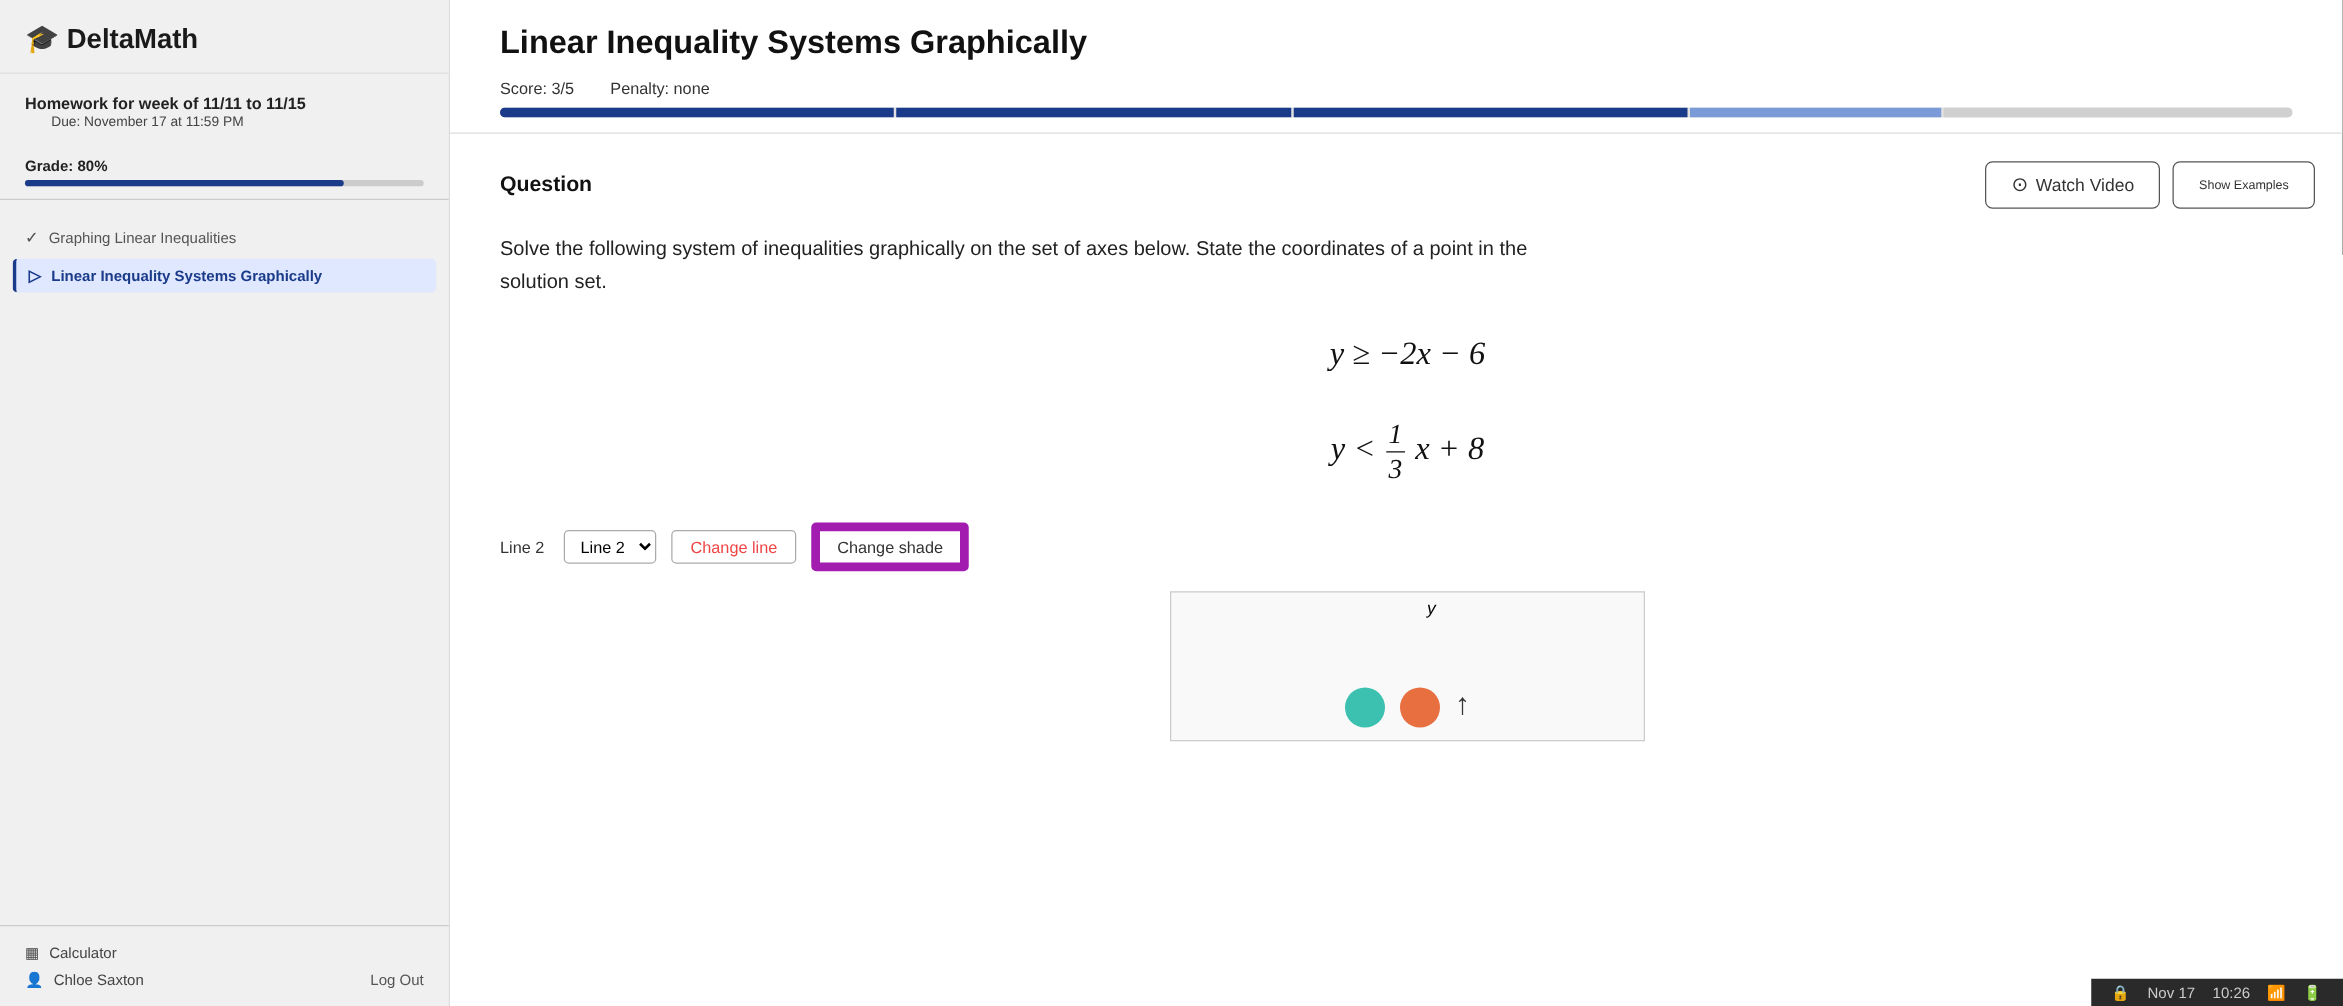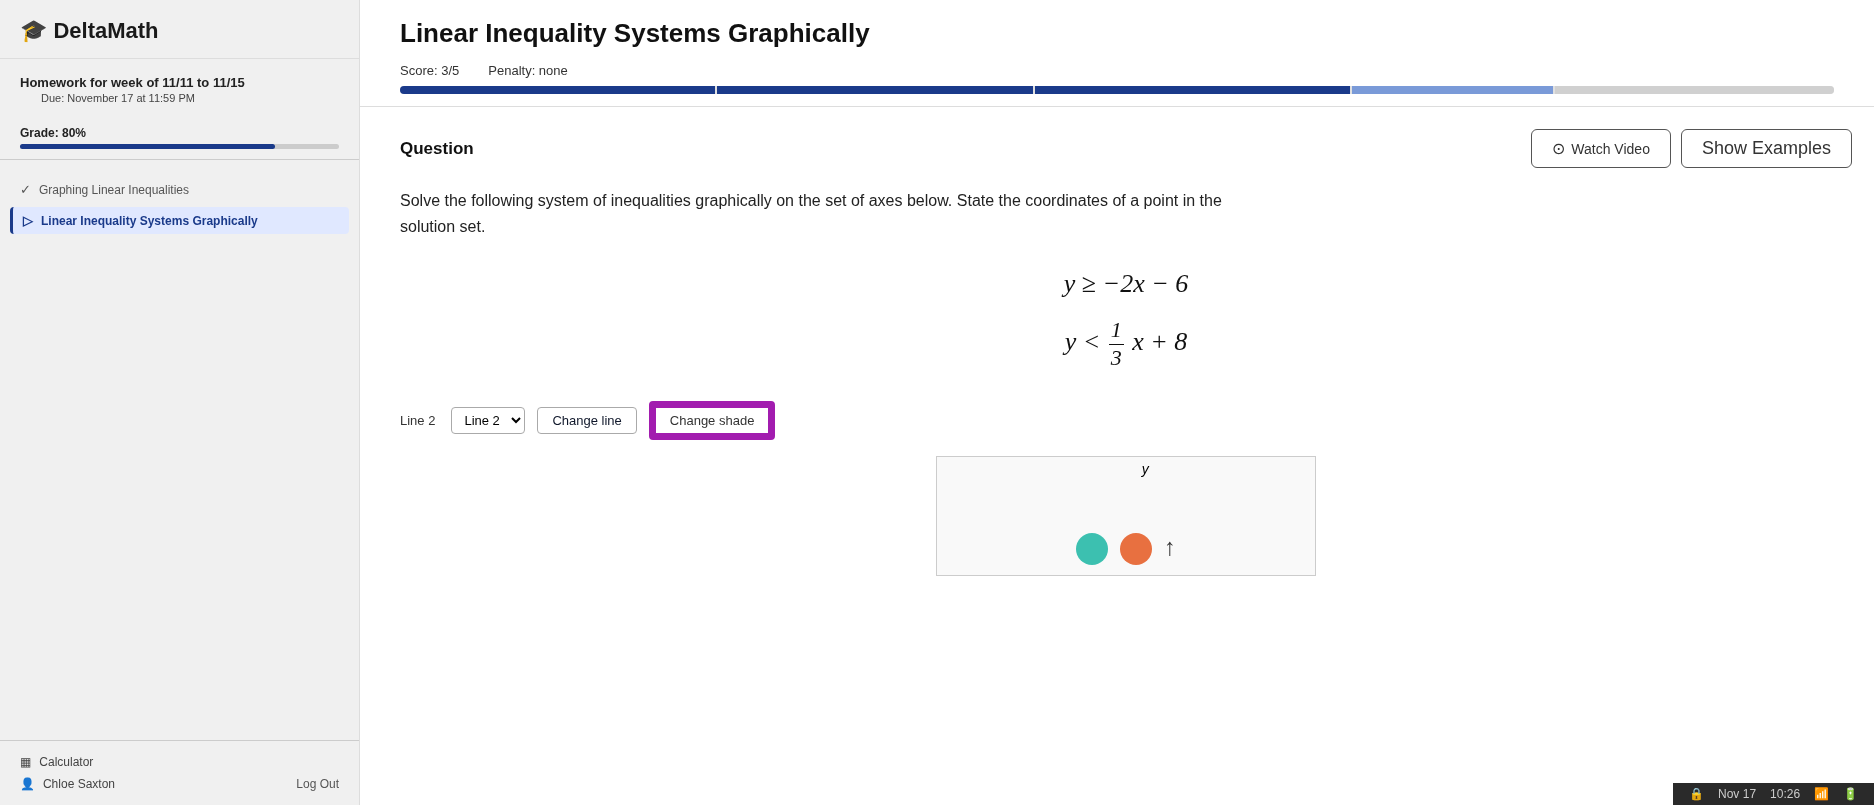--- a/index.html
+++ b/index.html
@@ -239,38 +239,38 @@
       cursor: pointer;
     }
 
     .btn-show-examples {
       display: flex;
       align-items: center;
       padding: 8px 20px;
       border: 1.5px solid #555;
       border-radius: 6px;
       background: #fff;
-      font-size: 18px;
+      font-size: 10px;
       color: #333;
       cursor: pointer;
     }
 
     .question-text {
       font-size: 16px;
       color: #222;
       line-height: 1.6;
       margin-bottom: 30px;
       max-width: 860px;
     }
 
     .math-equations {
       display: flex;
       flex-direction: column;
       align-items: center;
-      gap: 18px;
+      gap: 36px;
       margin-bottom: 30px;
     }
 
     .math-eq {
       font-size: 26px;
       color: #111;
       font-style: italic;
       font-family: 'Times New Roman', Times, serif;
     }
 
@@ -320,21 +320,21 @@
       cursor: pointer;
     }
 
     .btn-change-line {
       padding: 5px 14px;
       border: 1px solid #aaa;
       border-radius: 4px;
       background: #fff;
       font-size: 13px;
       cursor: pointer;
-      color: #0f172a;
+      color: #ef4444;
     }
 
     .btn-change-shade {
       padding: 5px 14px;
       border: 7px solid #a21caf;
       border-radius: 4px;
       background: #fff;
       font-size: 13px;
       cursor: pointer;
       color: #333;

